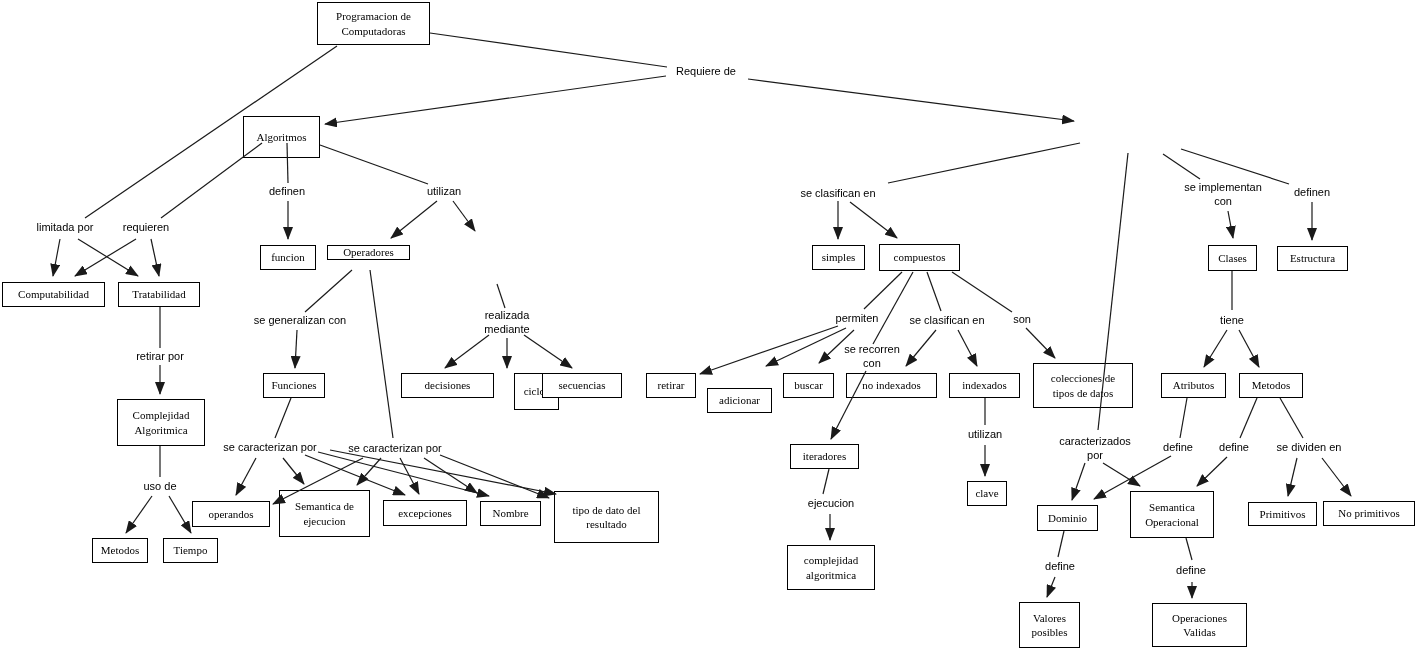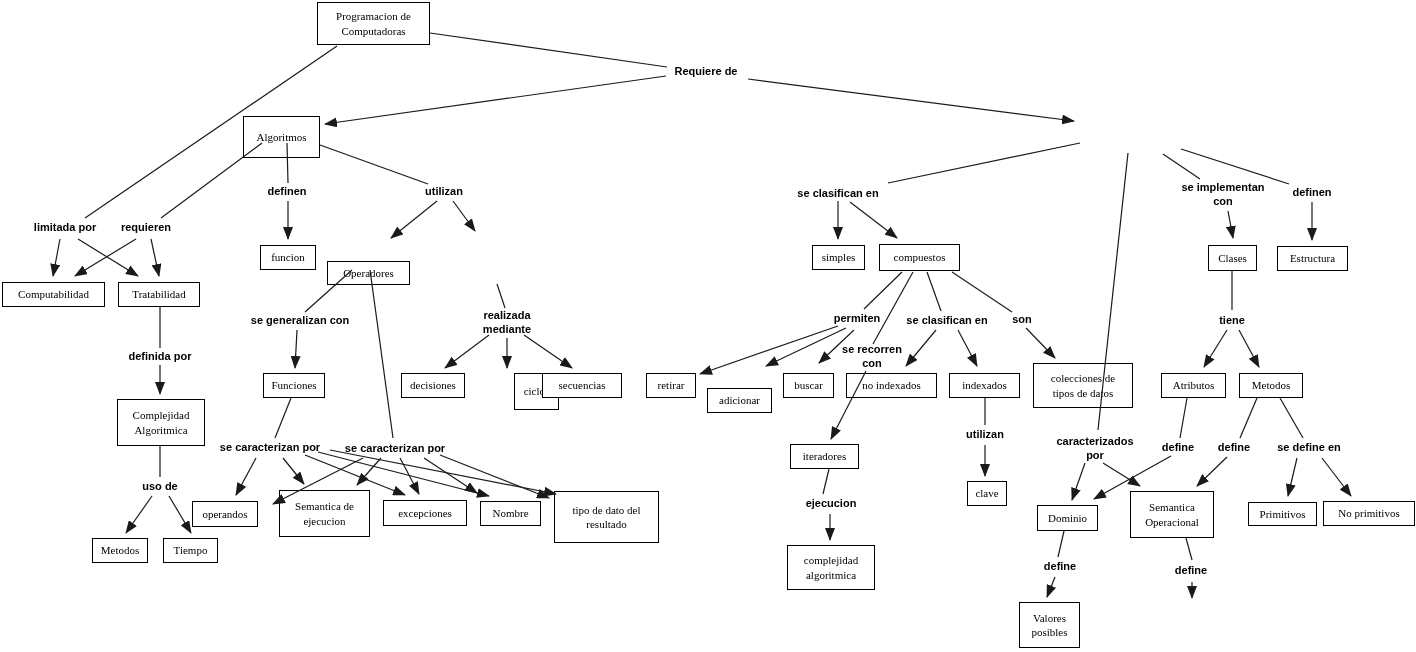--- a/index.html
+++ b/index.html
@@ -9,46 +9,46 @@
   }
   .box{
     position:absolute;box-sizing:border-box;border:1px solid #000;background:#fff;
     display:flex;align-items:center;justify-content:center;text-align:center;
     font-family:"Liberation Serif", serif;font-size:11px;line-height:1.3;
     white-space:pre-line;
   }
   .lbl{
     position:absolute;transform:translate(-50%,-50%);
     font-family:"Liberation Sans", sans-serif;font-size:11px;line-height:1.25;
-    text-align:center;white-space:pre-line;color:#000;font-weight:bold;
+    text-align:center;white-space:pre-line;color:#000;
   }
   svg.wires{position:absolute;left:0;top:0;pointer-events:none;}
   svg.wires line{stroke:#1a1a1a;stroke-width:1.2;}
 </style>
 </head>
 <body>
 
 <div id="canvas">
 
   <div class="box" style="left:317px;top:2px;width:113px;height:43px">Programacion de
 Computadoras</div>
   <div class="box" style="left:243px;top:116px;width:77px;height:42px">Algoritmos</div>
   <div class="box" style="left:2px;top:282px;width:103px;height:25px">Computabilidad</div>
   <div class="box" style="left:118px;top:282px;width:82px;height:25px">Tratabilidad</div>
   <div class="box" style="left:117px;top:399px;width:88px;height:47px">Complejidad
 Algoritmica</div>
   <div class="box" style="left:92px;top:538px;width:56px;height:25px">Metodos</div>
   <div class="box" style="left:163px;top:538px;width:55px;height:25px">Tiempo</div>
   <div class="box" style="left:260px;top:245px;width:56px;height:25px">funcion</div>
-  <div class="box" style="left:327px;top:261px;width:83px;height:24px">Operadores</div>
+  <div class="box" style="left:327px;top:245px;width:83px;height:15px">Operadores</div>
   <div class="box" style="left:263px;top:373px;width:62px;height:25px">Funciones</div>
-  <div class="box" style="left:401px;top:373px;width:64px;height:25px">decisiones</div>
+  <div class="box" style="left:401px;top:373px;width:93px;height:25px">decisiones</div>
   <div class="box" style="left:514px;top:373px;width:45px;height:37px">ciclos</div>
   <div class="box" style="left:542px;top:373px;width:80px;height:25px">secuencias</div>
-  <div class="box" style="left:192px;top:501px;width:66px;height:26px">operandos</div>
+  <div class="box" style="left:192px;top:501px;width:78px;height:26px">operandos</div>
   <div class="box" style="left:279px;top:490px;width:91px;height:47px">Semantica de
 ejecucion</div>
   <div class="box" style="left:383px;top:500px;width:84px;height:26px">excepciones</div>
   <div class="box" style="left:480px;top:501px;width:61px;height:25px">Nombre</div>
   <div class="box" style="left:554px;top:491px;width:105px;height:52px">tipo de dato del
 resultado</div>
   <div class="box" style="left:812px;top:245px;width:53px;height:25px">simples</div>
   <div class="box" style="left:879px;top:244px;width:81px;height:27px">compuestos</div>
   <div class="box" style="left:646px;top:373px;width:50px;height:25px">retirar</div>
   <div class="box" style="left:707px;top:388px;width:65px;height:25px">adicionar</div>
@@ -65,25 +65,27 @@
   <div class="box" style="left:1277px;top:246px;width:71px;height:25px">Estructura</div>
   <div class="box" style="left:1161px;top:373px;width:65px;height:25px">Atributos</div>
   <div class="box" style="left:1239px;top:373px;width:64px;height:25px">Metodos</div>
   <div class="box" style="left:1037px;top:505px;width:61px;height:26px">Dominio</div>
   <div class="box" style="left:1130px;top:491px;width:84px;height:47px">Semantica
 Operacional</div>
   <div class="box" style="left:1248px;top:502px;width:69px;height:24px">Primitivos</div>
   <div class="box" style="left:1323px;top:501px;width:92px;height:25px">No primitivos</div>
   <div class="box" style="left:1019px;top:602px;width:61px;height:46px">Valores
 posibles</div>
+  <div class="box" style="left:1152px;top:603px;width:95px;height:44px">Operaciones
+Validas</div>
 
   <div class="lbl" style="left:706px;top:72px">Requiere de</div>
   <div class="lbl" style="left:65px;top:228px">limitada por</div>
   <div class="lbl" style="left:146px;top:228px">requieren</div>
-  <div class="lbl" style="left:160px;top:357px">definida por</div>
+  <div class="lbl" style="left:160px;top:357px">retirar por</div>
   <div class="lbl" style="left:160px;top:487px">uso de</div>
   <div class="lbl" style="left:287px;top:192px">definen</div>
   <div class="lbl" style="left:444px;top:192px">utilizan</div>
   <div class="lbl" style="left:300px;top:321px">se generalizan con</div>
   <div class="lbl" style="left:507px;top:323px">realizada
 mediante</div>
   <div class="lbl" style="left:270px;top:448px">se caracterizan por</div>
   <div class="lbl" style="left:395px;top:449px">se caracterizan por</div>
   <div class="lbl" style="left:838px;top:194px">se clasifican en</div>
   <div class="lbl" style="left:857px;top:319px">permiten</div>
@@ -94,21 +96,21 @@
   <div class="lbl" style="left:831px;top:504px">ejecucion</div>
   <div class="lbl" style="left:985px;top:435px">utilizan</div>
   <div class="lbl" style="left:1095px;top:449px">caracterizados
 por</div>
   <div class="lbl" style="left:1223px;top:195px">se implementan
 con</div>
   <div class="lbl" style="left:1312px;top:193px">definen</div>
   <div class="lbl" style="left:1232px;top:321px">tiene</div>
   <div class="lbl" style="left:1178px;top:448px">define</div>
   <div class="lbl" style="left:1234px;top:448px">define</div>
-  <div class="lbl" style="left:1309px;top:448px">se define en</div>
+  <div class="lbl" style="left:1309px;top:448px">se dividen en</div>
   <div class="lbl" style="left:1060px;top:567px">define</div>
   <div class="lbl" style="left:1191px;top:571px">define</div>
 
   <svg class="wires" width="1416" height="652">
     <defs>
       <marker id="ah" markerUnits="userSpaceOnUse" markerWidth="13" markerHeight="10" refX="12" refY="5" orient="auto">
         <path d="M0,0 L13,5 L0,10 Z" fill="#1a1a1a"></path>
       </marker>
     </defs>
     <line x1="430" y1="33" x2="667" y2="67"></line>

